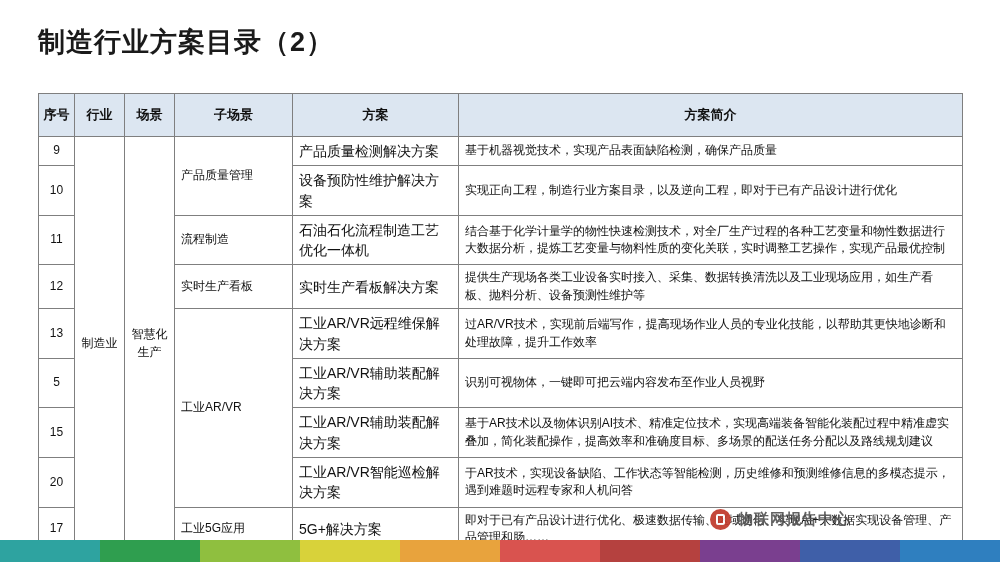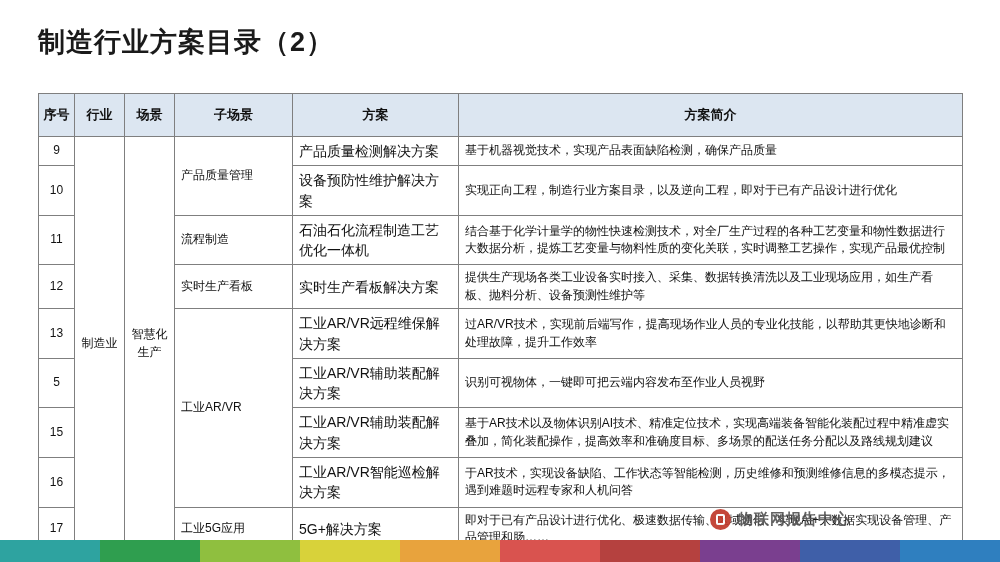--- a/index.html
+++ b/index.html
@@ -205,21 +205,21 @@
           <td class="c-desc">识别可视物体，一键即可把云端内容发布至作业人员视野</td>
         </tr>
 
         <tr>
           <td class="c-idx">15</td>
           <td class="c-sol">工业AR/VR辅助装配解决方案</td>
           <td class="c-desc">基于AR技术以及物体识别AI技术、精准定位技术，实现高端装备智能化装配过程中精准虚实叠加，简化装配操作，提高效率和准确度目标、多场景的配送任务分配以及路线规划建议</td>
         </tr>
 
         <tr>
-          <td class="c-idx">16</td>
+          <td class="c-idx">20</td>
           <td class="c-sol">工业AR/VR智能巡检解决方案</td>
           <td class="c-desc">于AR技术，实现设备缺陷、工作状态等智能检测，历史维修和预测维修信息的多模态提示，遇到难题时远程专家和人机问答</td>
         </tr>
 
         <tr>
           <td class="c-idx">17</td>
           <td class="c-sub">工业5G应用</td>
           <td class="c-sol">5G+解决方案</td>
           <td class="c-desc">即对于已有产品设计进行优化、极速数据传输、区域通信、实现AI+大数据实现设备管理、产品管理和肠……</td>
         </tr>

